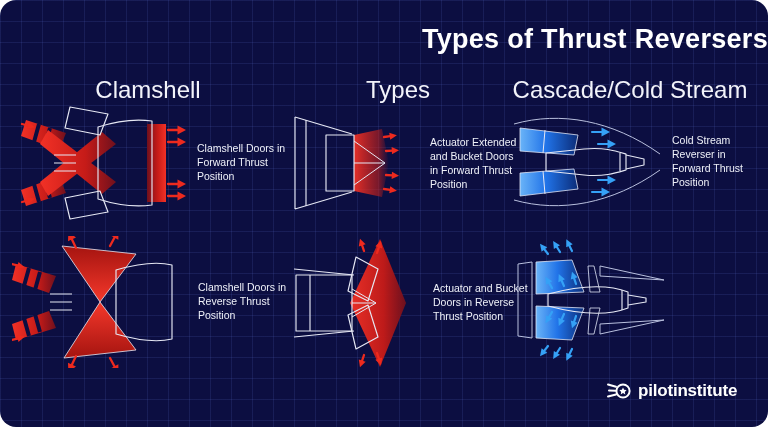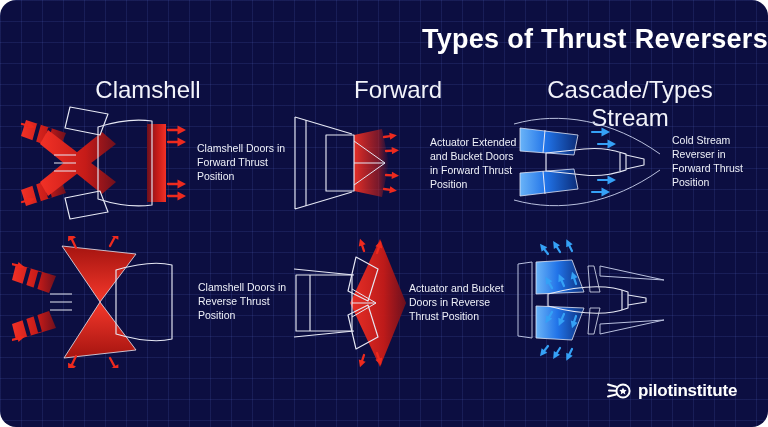--- a/index.html
+++ b/index.html
@@ -26,22 +26,22 @@
   .logo-text{color:#ffffff;font-size:17px;font-weight:700;letter-spacing:-0.2px;}
 </style>
 </head>
 <body>
 
 <div class="card">
 
   <h1 class="title">Types of Thrust Reversers</h1>
 
   <div class="colhead" style="left:20px;width:256px;">Clamshell</div>
-  <div class="colhead" style="left:286px;width:224px;">Forward</div>
-  <div class="colhead" style="left:510px;width:240px;">Cascade/Types Stream</div>
+  <div class="colhead" style="left:286px;width:224px;">Types</div>
+  <div class="colhead" style="left:510px;width:240px;">Cascade/Cold Stream</div>
 
   <svg width="0" height="0" style="position:absolute">
     <defs>
       <linearGradient id="gRedL" x1="0" y1="0" x2="1" y2="0">
         <stop offset="0" stop-color="#6f101d"></stop>
           <stop offset="0.55" stop-color="#c51b18"></stop>
           <stop offset="1" stop-color="#f23126"></stop>
       </linearGradient>
       <linearGradient id="gRedR" x1="0" y1="0" x2="1" y2="0">
         <stop offset="0" stop-color="#f23126"></stop>
@@ -235,21 +235,21 @@
         </g>
       <g class="arR" transform="translate(72,122) rotate(108)">
           <line x1="0" y1="0" x2="6.5" y2="0"></line>
           <path d="M13 0 L5.8 -3.6 L5.8 3.6 Z"></path>
         </g>
       <g class="arR" transform="translate(85,120) rotate(72)">
           <line x1="0" y1="0" x2="6.5" y2="0"></line>
           <path d="M13 0 L5.8 -3.6 L5.8 3.6 Z"></path>
         </g>
     </svg>
-    <div class="lbl" style="width:96px;margin-left:1px;">Actuator and Bucket Doors in Reverse Thrust Position</div>
+    <div class="lbl" style="width:96px;margin-left:25px;">Actuator and Bucket Doors in Reverse Thrust Position</div>
   </div>
 
   <div class="cell" style="left:512px;top:238px;">
     <svg width="156" height="124" viewBox="0 0 156 124">
       <path class="thin" d="M6,26 L20,24 L20,100 L6,98 Z"></path>
       <path class="thin" d="M88,28 L152,42 L88,38 Z"></path>
       <path class="thin" d="M88,96 L152,82 L88,86 Z"></path>
       <path d="M24,24 L60,22 L72,54 L24,56 Z" fill="url(#gBlue)" stroke="#dfe5f5" stroke-width="0.8"></path>
       <path d="M76,28 L82,28 L88,54 L78,54 Z" fill="none" stroke="#dfe5f5" stroke-width="0.8"></path>
       <path d="M24,100 L60,102 L72,70 L24,68 Z" fill="url(#gBlue)" stroke="#dfe5f5" stroke-width="0.8"></path>

